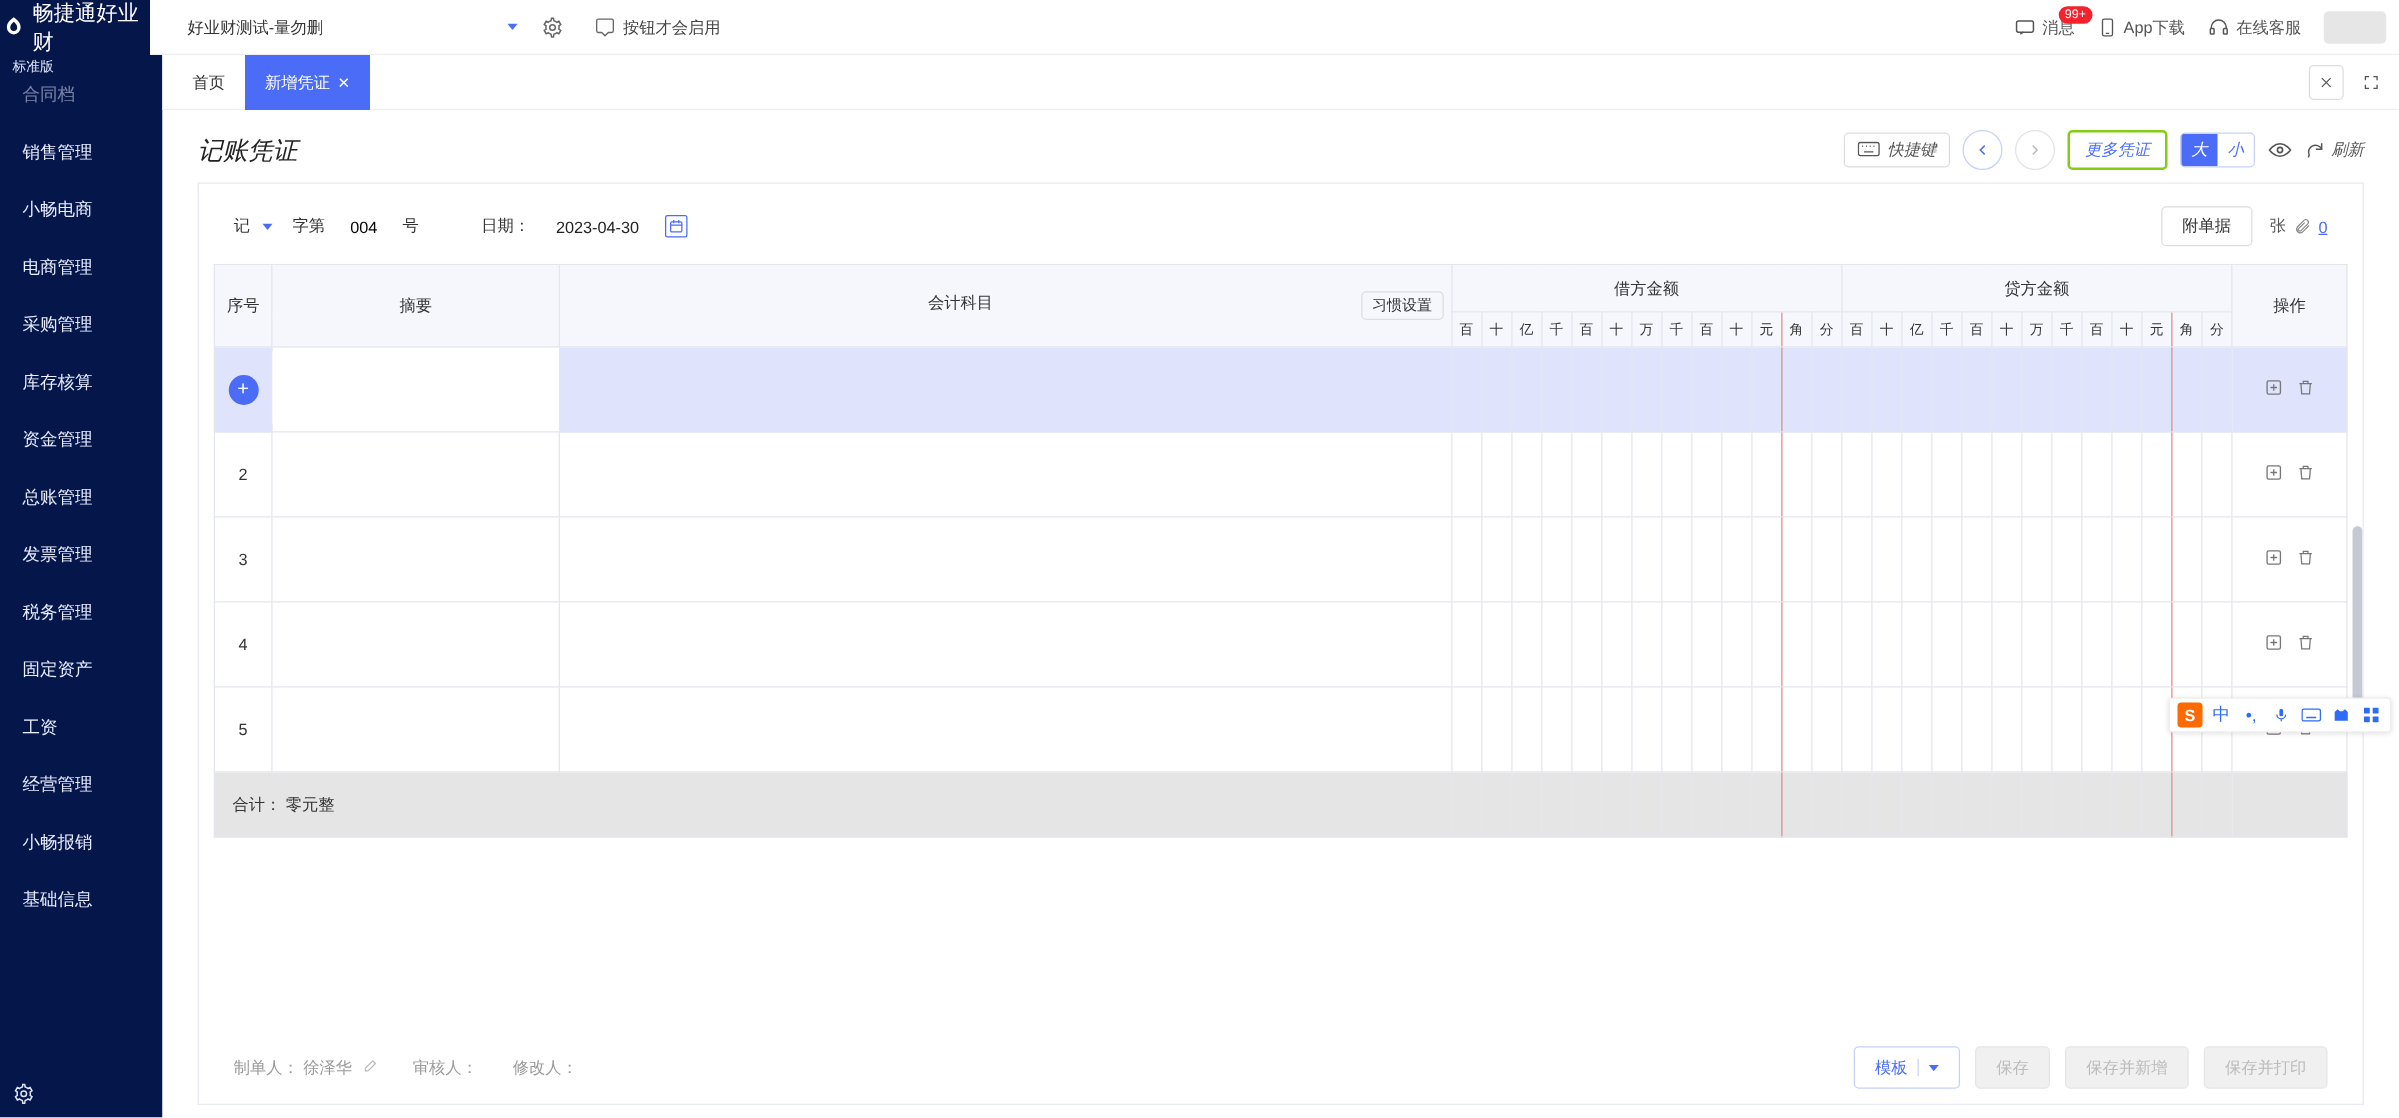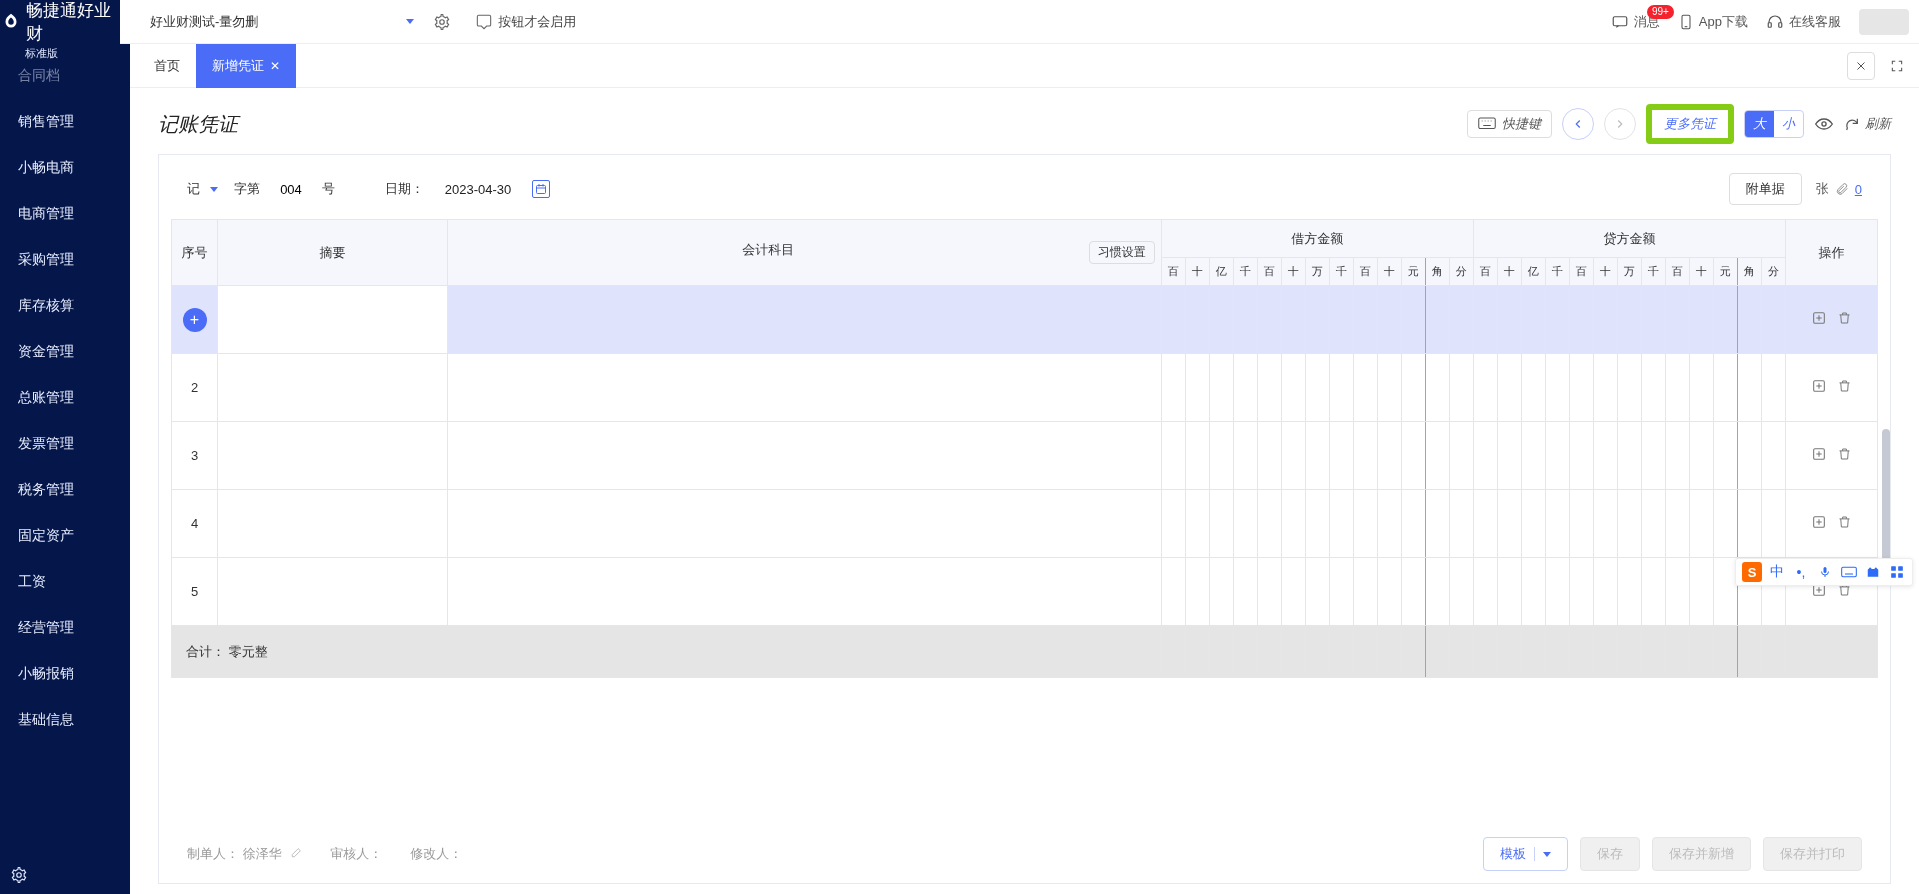--- a/index.html
+++ b/index.html
@@ -14,21 +14,21 @@
 .hd-icon-btn { width: 20px; height: 20px; display: inline-flex; align-items: center; justify-content: center; color: #666; margin-left: 18px; cursor: pointer; }
 .demo-link { display: flex; align-items: center; gap: 6px; margin-left: 24px; color: #444; }
 .header-right { margin-left: auto; display: flex; align-items: center; gap: 18px; color: #555; }
 .hr-item { display: flex; align-items: center; gap: 5px; position: relative; cursor: pointer; }
 .badge { position: absolute; top: -8px; right: -14px; background: #f5222d; color: #fff; font-size: 10px; border-radius: 8px; padding: 0 5px; line-height: 14px; }
 .avatar { width: 50px; height: 26px; background: #e6e6e6; border-radius: 4px; }
 
 
 .layout { display: flex; height: calc(100vh - 44px); }
 .sidebar { width: 130px; background: #05164a; color: #eaeefb; display: flex; flex-direction: column; position: relative; }
-.edition-tag { font-size: 11px; color: #dfe5fb; padding: 2px 0 6px 25px; }
+.edition-tag { font-size: 11px; color: #dfe5fb; padding: 2px 0 6px 10px; }
 .side-item { padding: 14px 18px; font-size: 14px; color: #e8edff; cursor: pointer; }
 .side-item.truncated { padding-top: 6px; }
 .side-gear { margin-top: auto; padding: 10px; text-align: center; color: #dfe5fb; }
 
 .main { flex: 1; display: flex; flex-direction: column; background: #fff; min-width: 0; position: relative; }
 
 
 .tabs-row { display: flex; align-items: center; height: 44px; border-bottom: 1px solid #eee; padding: 0 8px; background: #fff; }
 .tab { padding: 0 16px; height: 44px; display: flex; align-items: center; gap: 6px; color: #333; cursor: pointer; }
 .tab.active { background: #4a6cf7; color: #fff; }
@@ -37,21 +37,21 @@
 .sq-btn { width: 28px; height: 28px; display: flex; align-items: center; justify-content: center; border: 1px solid #ddd; border-radius: 4px; color: #555; cursor: pointer; }
 
 
 .title-row { display: flex; align-items: center; padding: 16px 28px 10px 28px; gap: 10px; font-style: italic; }
 .page-title { font-size: 20px; color: #222; font-weight: 400; }
 .title-right { margin-left: auto; display: flex; align-items: center; gap: 10px; }
 .chip { display: flex; align-items: center; gap: 6px; padding: 4px 10px; border: 1px solid transparent; border-radius: 4px; color: #555; cursor: pointer; }
 .chip.box { border-color: #ddd; }
 .nav-circle { width: 32px; height: 32px; border: 1px solid #c7d0f9; border-radius: 50%; display: flex; align-items: center; justify-content: center; color: #4a6cf7; cursor: pointer; }
 .nav-circle.disabled { border-color: #e3e3e3; color: #bbb; }
-.more-link { border: 6px solid #84cc16; color: #4a6cf7; padding: 5px 12px; border-radius: 4px; cursor: pointer; }
+.more-link { border: 2px solid #84cc16; color: #4a6cf7; padding: 5px 12px; border-radius: 4px; cursor: pointer; }
 .size-toggle { display: flex; border: 1px solid #c7d0f9; border-radius: 4px; overflow: hidden; }
 .size-toggle span { padding: 4px 8px; cursor: pointer; color: #4a6cf7; }
 .size-toggle span.active { background: #4a6cf7; color: #fff; }
 .refresh { display: flex; align-items: center; gap: 5px; color: #555; cursor: pointer; }
 
 
 .doc-card { margin: 0 28px 10px 28px; border: 1px solid #e6e9f0; background: #fff; flex: 1; display: flex; flex-direction: column; min-height: 0; }
 .doc-head { display: flex; align-items: center; padding: 18px 28px 14px 28px; gap: 10px; }
 .field-lbl { color: #333; }
 .num-input { width: 42px; border: none; text-align: center; font-size: 13px; }

